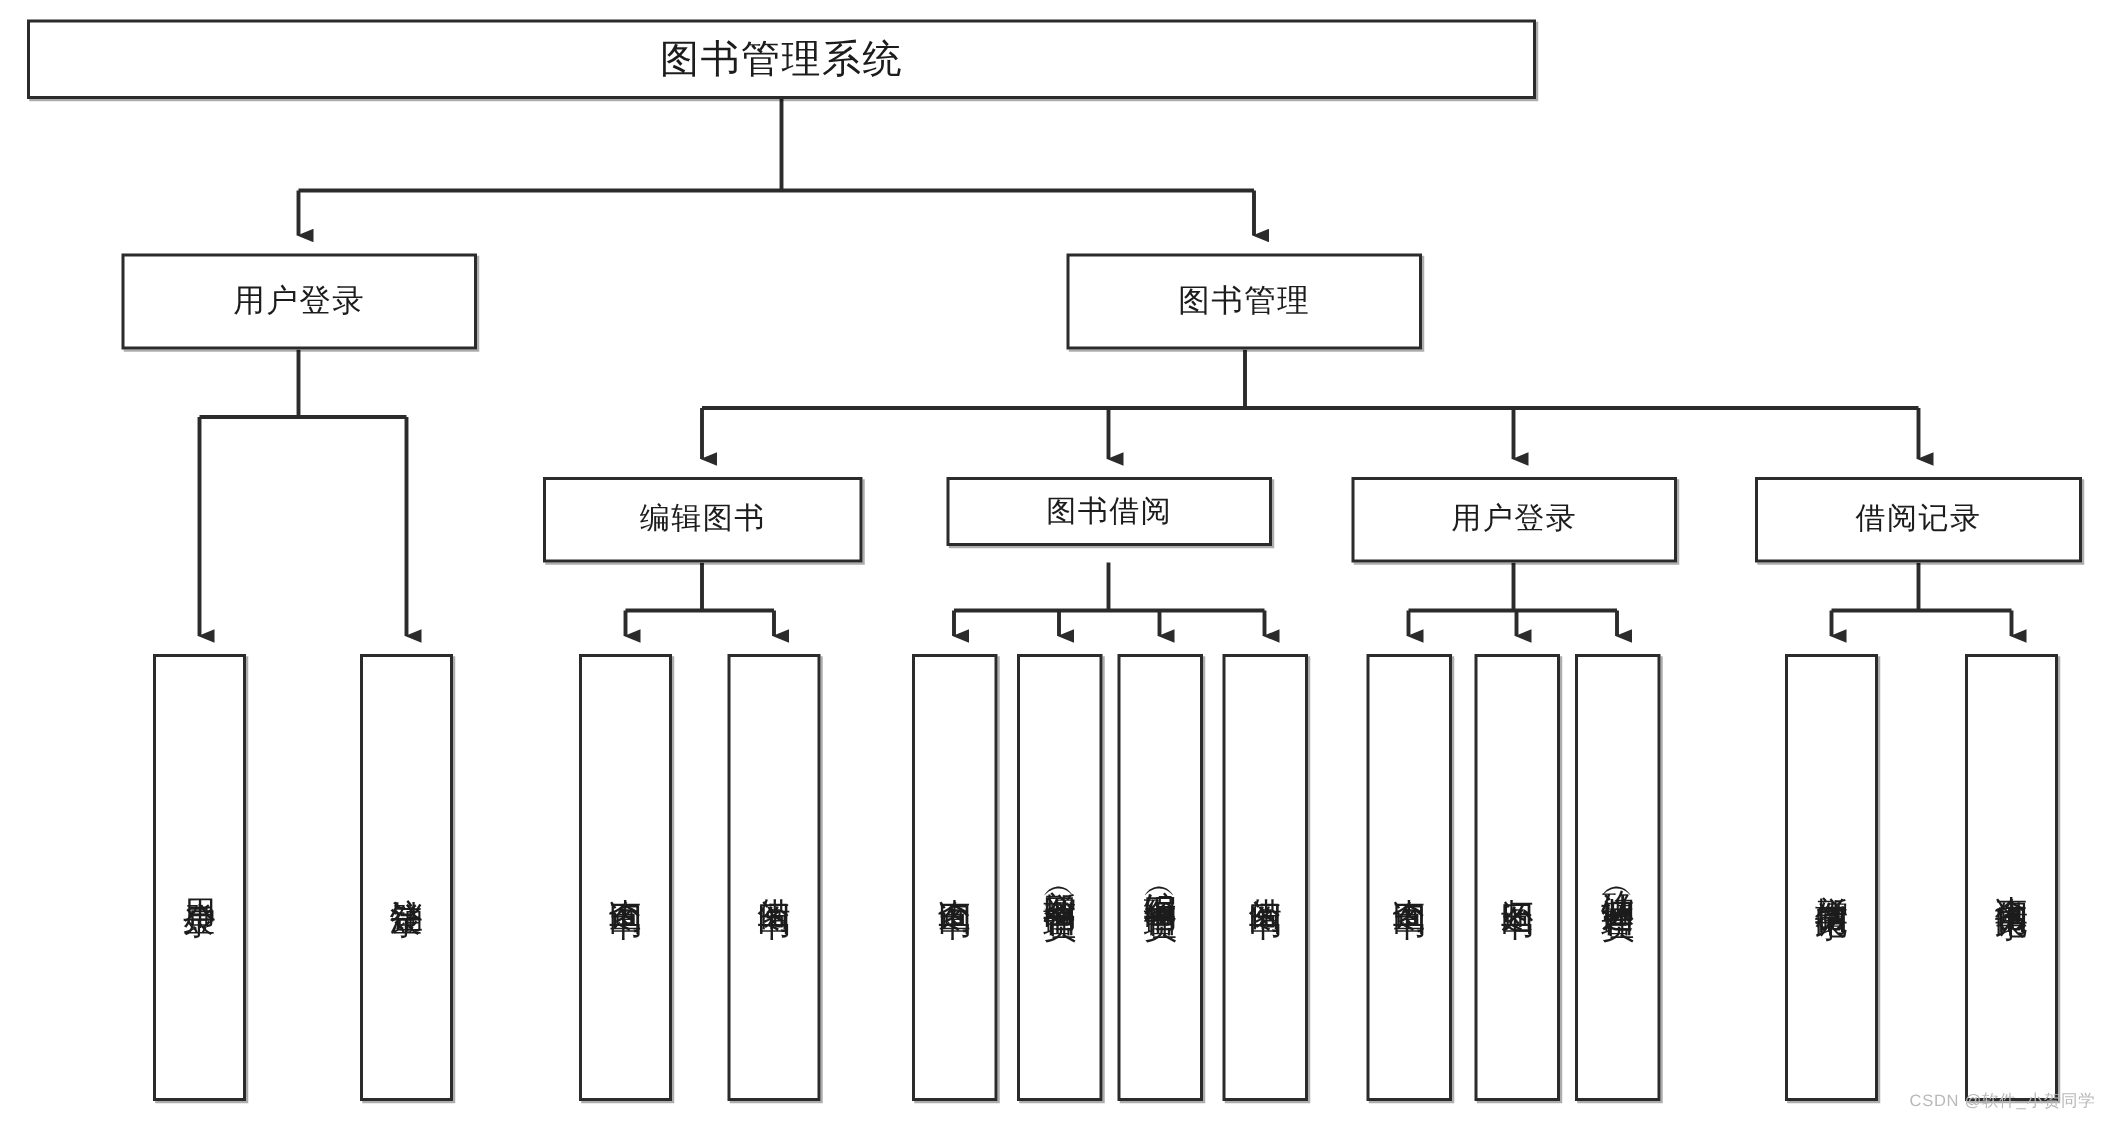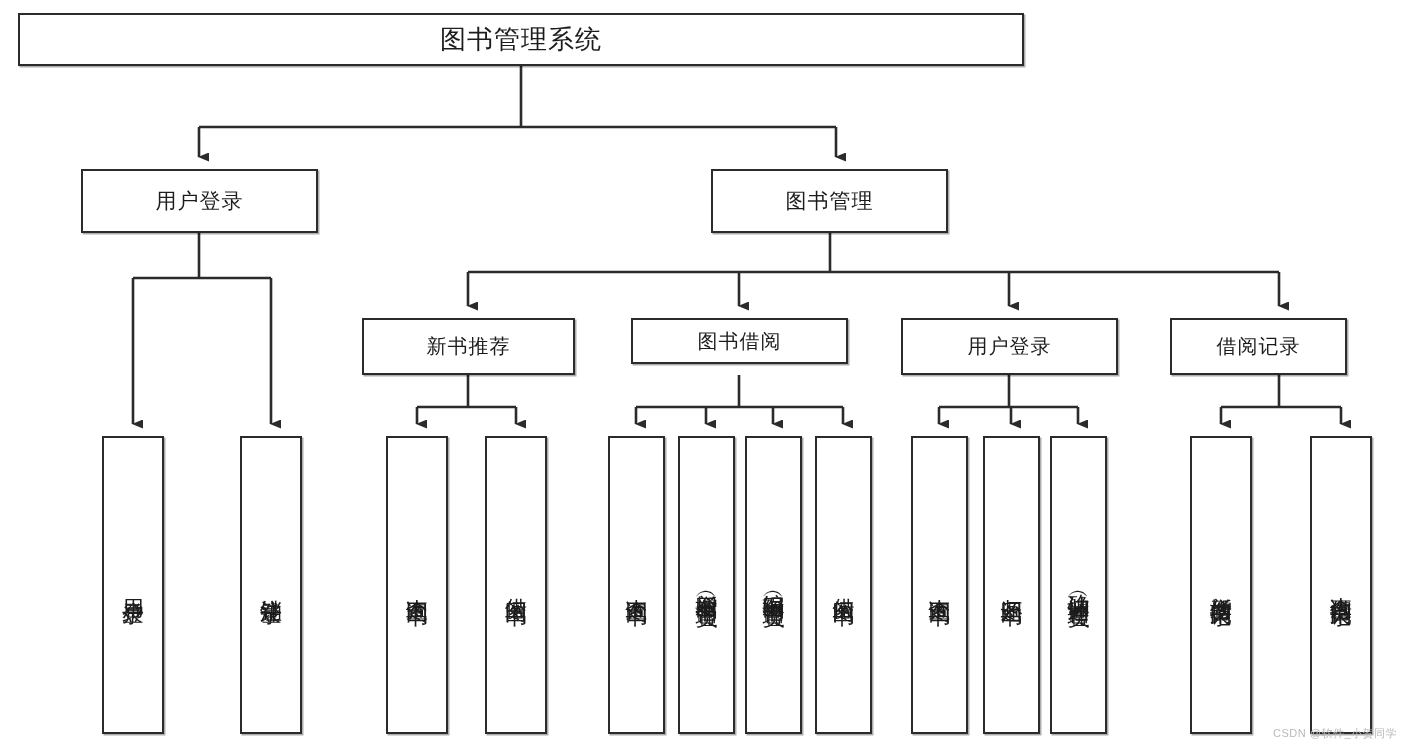--- a/index.html
+++ b/index.html
@@ -140,29 +140,29 @@
   </div>
 
   <div class="node lvl2" id="node-user-login" style="left: 81px; top: 169px; width: 237px; height: 64px;">
     <span class="label">用户登录</span>
   </div>
   <div class="node lvl2" id="node-book-manage" style="left: 711px; top: 169px; width: 237px; height: 64px;">
     <span class="label">图书管理</span>
   </div>
 
   <div class="node lvl3" id="node-new-book-recommend" style="left: 362px; top: 318px; width: 213px; height: 57px;">
-    <span class="label">新书推荐</span>
+    <span class="label">编辑图书</span>
   </div>
   <div class="node lvl3" id="node-book-borrow" style="left: 631px; top: 318px; width: 217px; height: 46px;">
     <span class="label">图书借阅</span>
   </div>
   <div class="node lvl3" id="node-current-borrow" style="left: 901px; top: 318px; width: 217px; height: 57px;">
     <span class="label">用户登录</span>
   </div>
-  <div class="node lvl3" id="node-borrow-record" style="left: 1170px; top: 318px; width: 177px; height: 57px;">
+  <div class="node lvl3" id="node-borrow-record" style="left: 1170px; top: 318px; width: 218px; height: 57px;">
     <span class="label">借阅记录</span>
   </div>
 
   <div class="node leaf" id="node-leaf-user-login" style="left: 102px; top: 436px; width: 62px; height: 298px;">
     <span class="label">用户登录</span>
   </div>
   <div class="node leaf" id="node-leaf-logout" style="left: 240px; top: 436px; width: 62px; height: 298px;">
     <span class="label">注销登录</span>
   </div>
   <div class="node leaf" id="node-leaf-query-book-1" style="left: 386px; top: 436px; width: 62px; height: 298px;">

